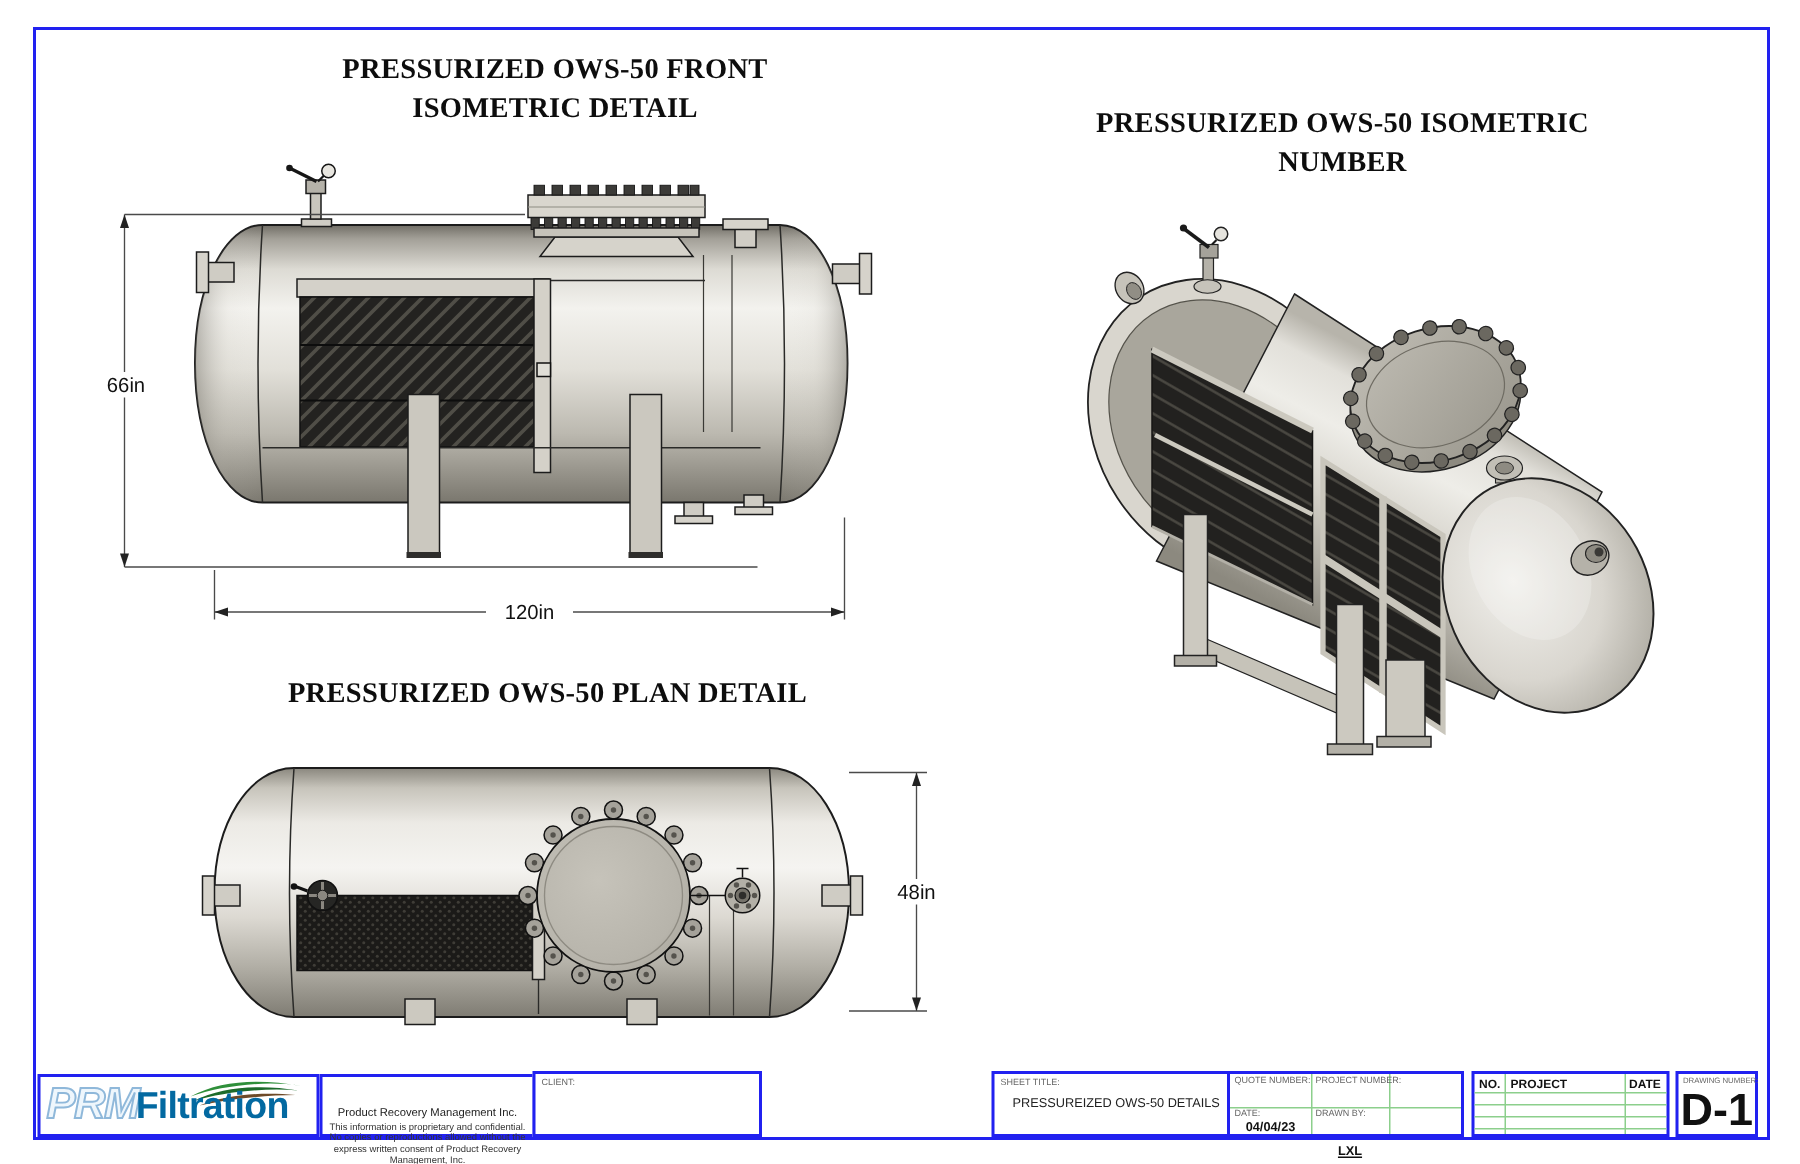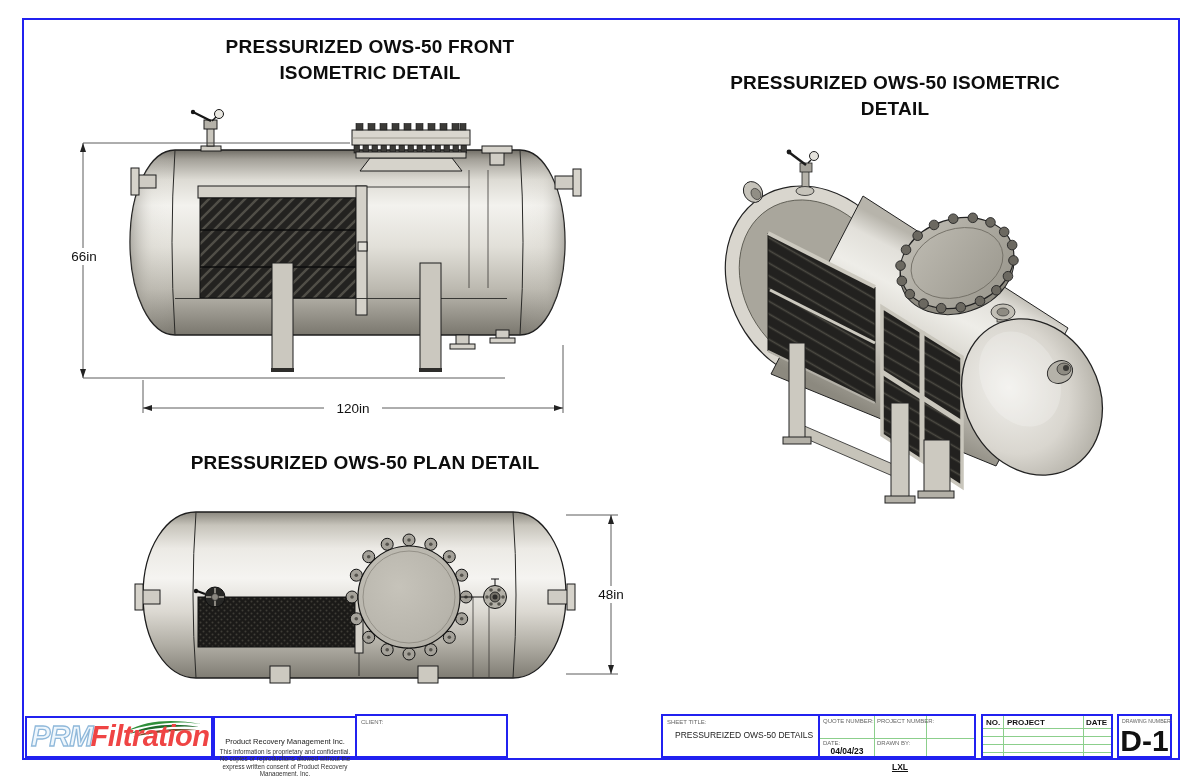--- a/index.html
+++ b/index.html
@@ -1,20 +1,20 @@
 <!DOCTYPE html>
 <html><head>
 <meta charset="utf-8">
 <style>
   html,body{margin:0;padding:0;background:#ffffff;}
   #sheet{position:relative;width:1200px;height:776px;background:#ffffff;overflow:hidden;
          font-family:"Liberation Sans", sans-serif;}
   .abs{position:absolute;}
   #frame{left:22px;top:18px;width:1158px;height:742px;border:2px solid #2121f0;box-sizing:border-box;}
-  .view-title{font-weight:bold;font-size:19px;line-height:26px;color:#0d0d0d;text-align:center;letter-spacing:.2px;}
+  .view-title{font-weight:bold;font-size:19px;line-height:26px;color:#0d0d0d;text-align:center;letter-spacing:.2px;font-family:Liberation Serif, serif;}
   svg text{font-family:"Liberation Sans", sans-serif;fill:#111;}
   
   .tb{box-sizing:border-box;border:2px solid #2121f0;background:#fff;position:absolute;}
   .tb-label{position:absolute;font-size:6px;color:#666;white-space:nowrap;}
   .tb-value{position:absolute;font-size:8.5px;color:#111;font-weight:bold;white-space:nowrap;}
   .gline-h{position:absolute;height:1px;background:#8ccf8c;left:0;right:0;}
   .gline-v{position:absolute;width:1px;background:#8ccf8c;top:0;bottom:0;}
   .rev-head{position:absolute;font-size:8px;font-weight:bold;color:#111;}
   #logo-box{left:25px;top:716px;width:188px;height:42px;}
   #prop-box{left:213px;top:716px;width:144px;height:42px;padding:18px 3px;text-align:center;}
@@ -25,21 +25,21 @@
   #sheet-box{left:661px;top:714px;width:159px;height:44px;}
   #quote-box{left:818px;top:714px;width:158px;height:44px;}
   #rev-box{left:981px;top:714px;width:132px;height:44px;}
   #dwg-box{left:1117px;top:714px;width:55px;height:44px;}
   .tb-big-value{position:absolute;left:8px;top:14px;font-size:8.5px;color:#222;white-space:nowrap;}
   #dwg-value{position:absolute;left:0;right:0;top:8px;text-align:center;font-size:30px;font-weight:bold;color:#111;}
   
   #logo-inner{position:absolute;left:4px;bottom:3px;white-space:nowrap;}
   .logo-prm{font-size:29px;font-style:italic;font-weight:800;letter-spacing:-1px;
             color:#eef6fc;-webkit-text-stroke:1.3px #8fb8da;}
-  .logo-filt{font-size:29px;font-style:italic;font-weight:800;letter-spacing:-.5px;color:#ef4444;margin-left:-2px;}
+  .logo-filt{font-size:25px;font-weight:800;letter-spacing:-.5px;color:#0369a1;margin-left:-2px;}
   #swoosh{position:absolute;right:8px;top:0px;}
 </style>
 </head>
 <body>
 
 <div id="sheet">
   <div id="frame" class="abs"></div>
 
   <div class="abs view-title" style="left:160px;top:34px;width:420px;">
     <div>PRESSURIZED OWS-50 FRONT</div>
@@ -179,21 +179,21 @@
       <path d="M83,300 L503,300"></path>
       <polygon points="92,297 92,303 83,300" fill="#222" stroke="none"></polygon>
       <polygon points="494,297 494,303 503,300" fill="#222" stroke="none"></polygon>
       <rect x="264" y="291" width="58" height="17" fill="#ffffff" stroke="none"></rect>
       <text x="293" y="304.5" text-anchor="middle" font-size="13.5" stroke="none">120in</text>
     </g>
   </svg>
 
   <div class="abs view-title" style="left:690px;top:70px;width:410px;">
     <div>PRESSURIZED OWS-50 ISOMETRIC</div>
-    <div>DETAIL</div>
+    <div>NUMBER</div>
   </div>
 
   <svg class="abs" style="left:690px;top:135px;" width="500" height="400" viewBox="0 0 500 400">
     <defs>
       <linearGradient id="isoBodyG" gradientUnits="userSpaceOnUse" x1="275" y1="127" x2="193" y2="285">
         <stop offset="0" stop-color="#b7b4ab"></stop>
           <stop offset="0.12" stop-color="#e2e0da"></stop>
         <stop offset="0.30" stop-color="#eeede8"></stop>
           <stop offset="0.55" stop-color="#d5d2ca"></stop>
         <stop offset="0.80" stop-color="#aeaba2"></stop>

